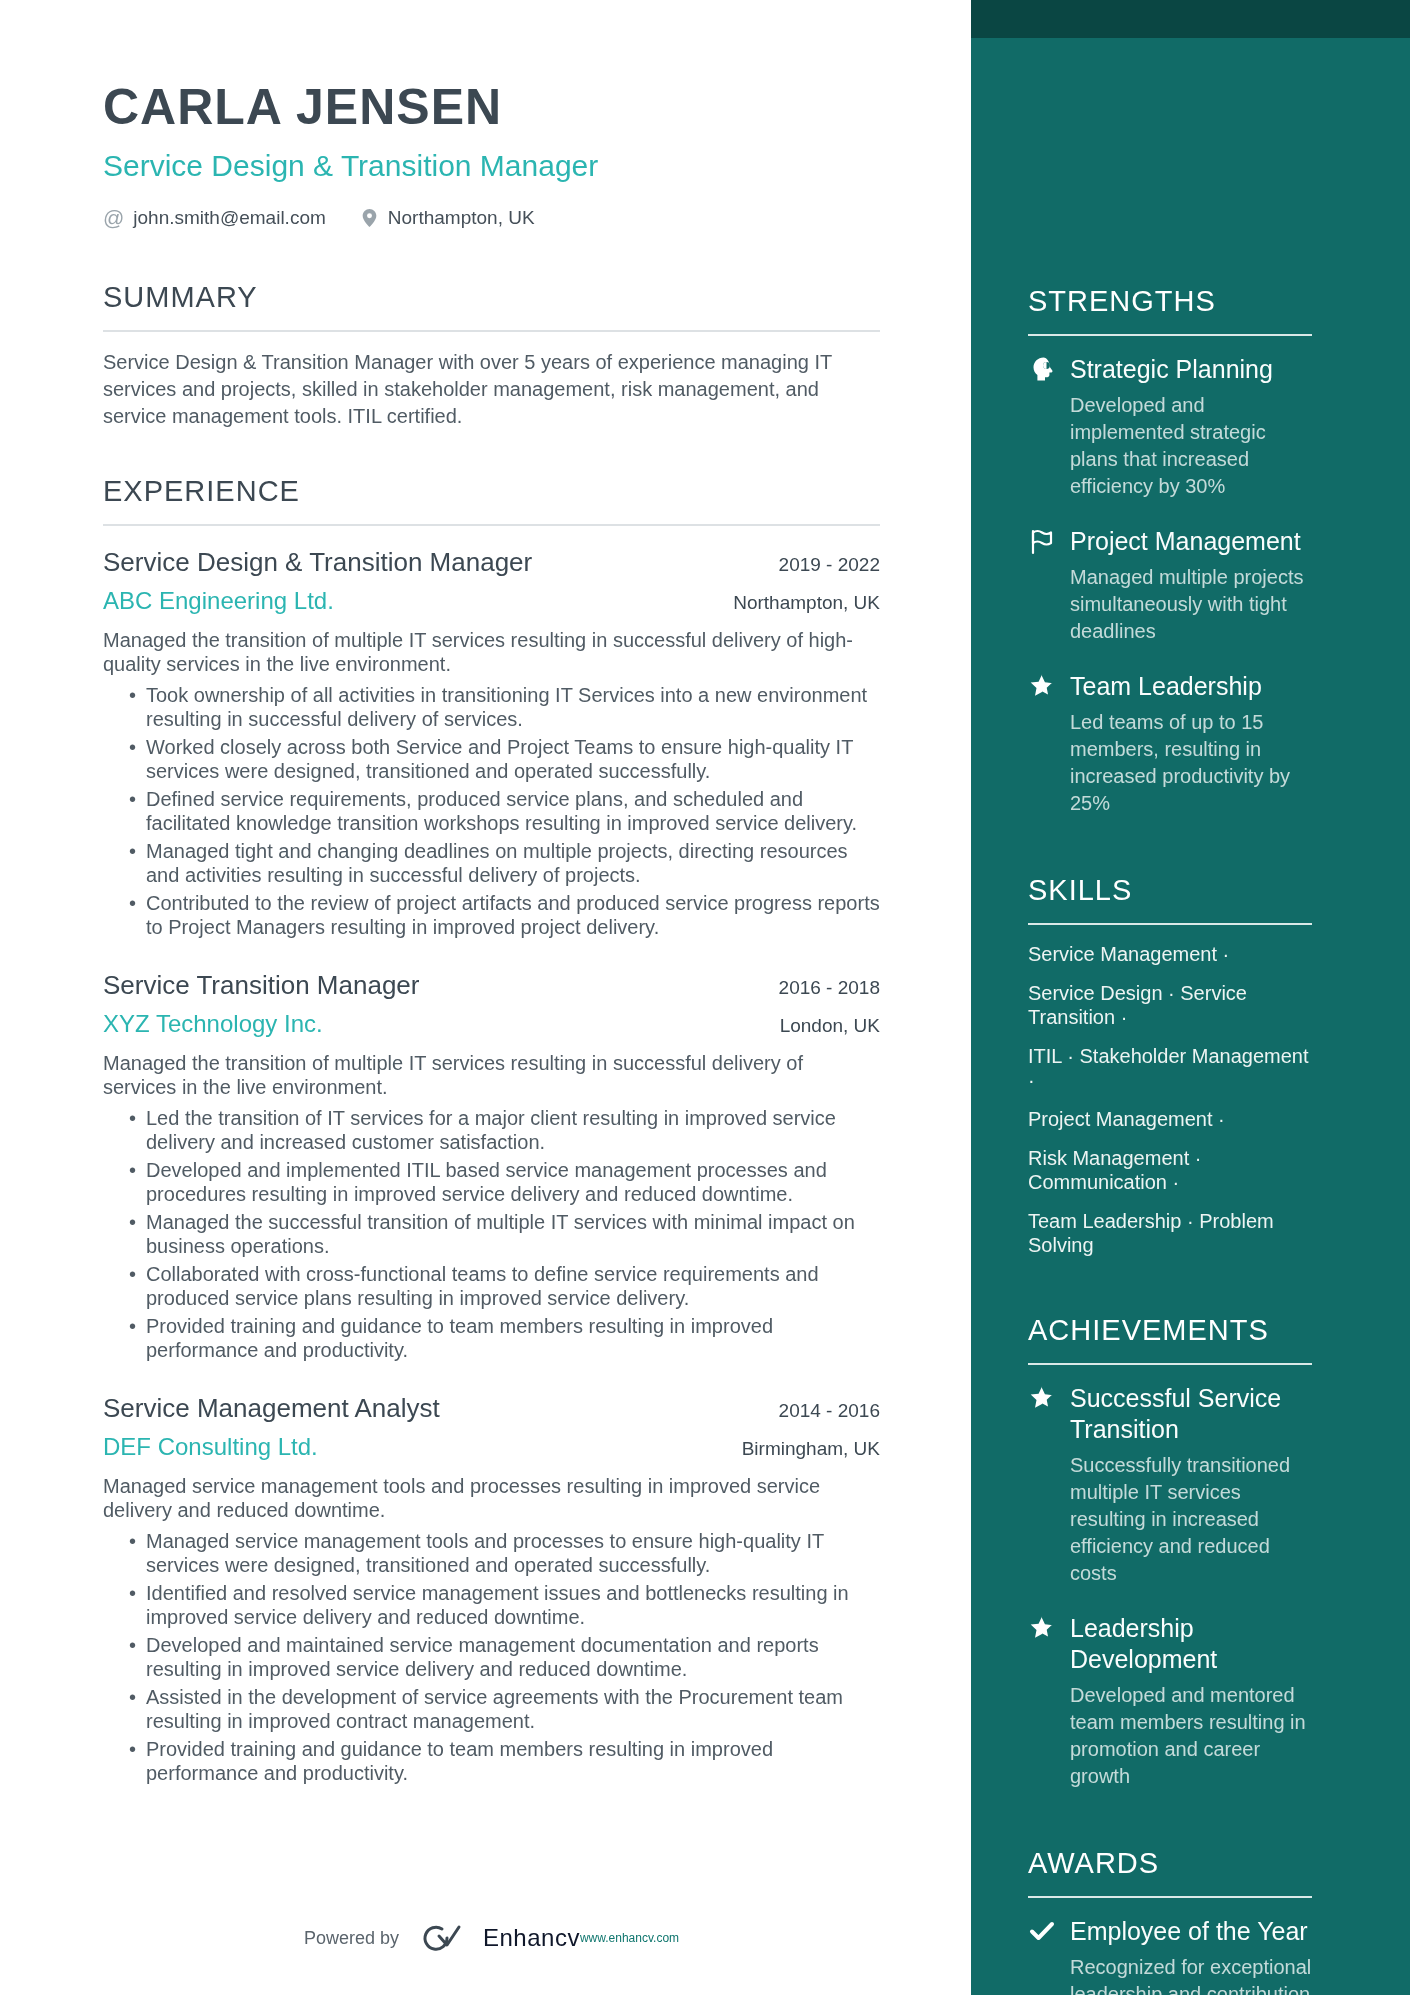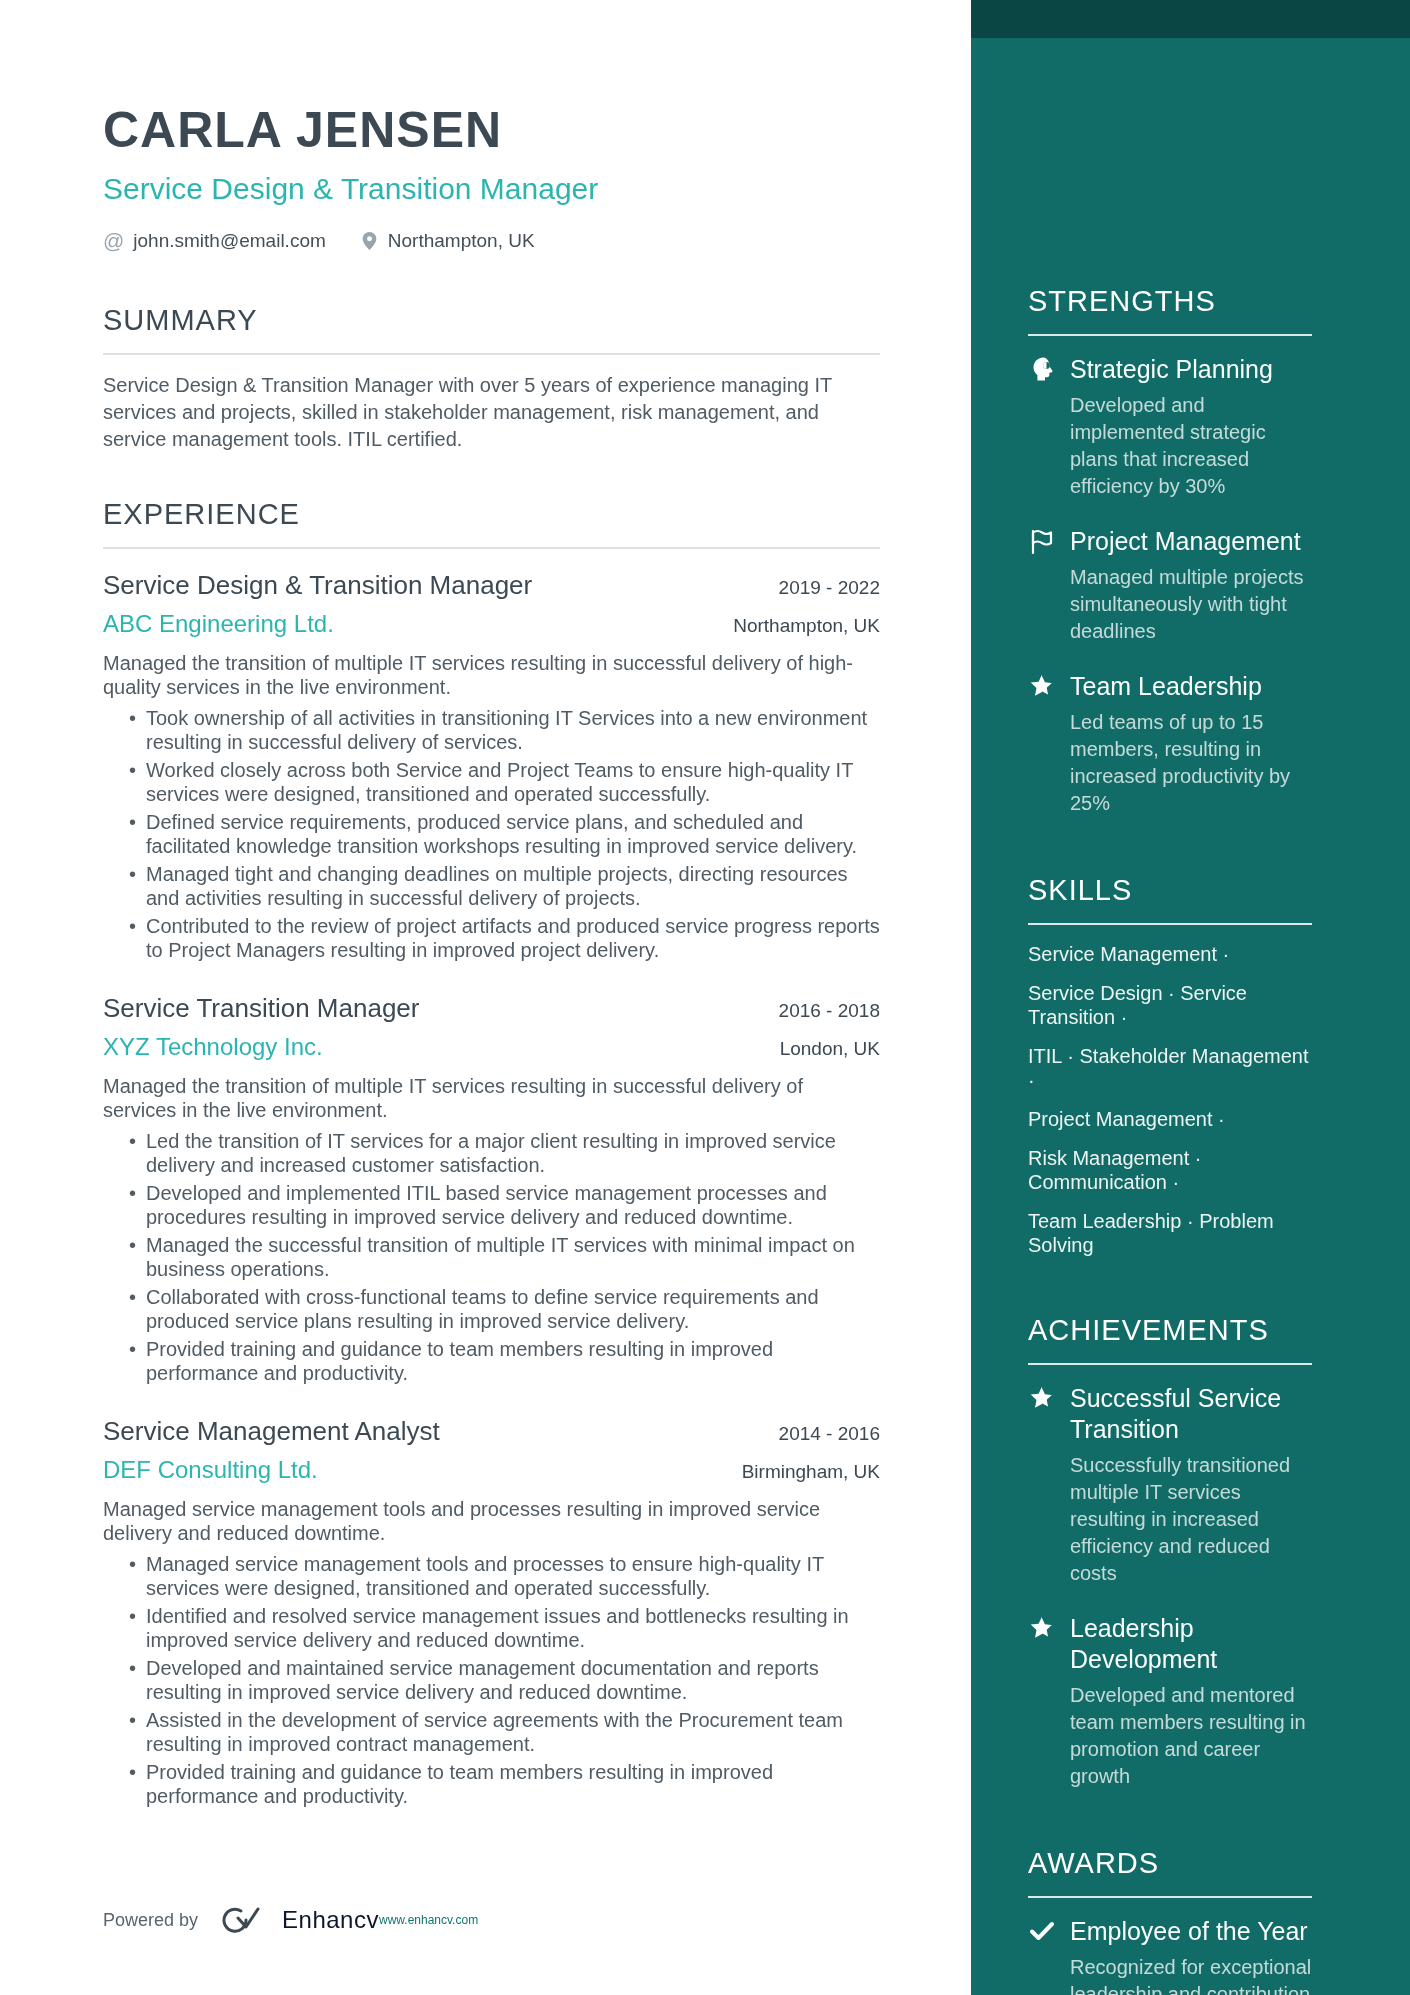--- a/index.html
+++ b/index.html
@@ -2,21 +2,21 @@
 <html><head>
 <meta charset="utf-8">
 <style>
   html,body{margin:0;padding:0;background:#e8eaec;}
   .page{
     position:relative;width:1410px;height:1995px;background:#ffffff;
     font-family:"Liberation Sans","DejaVu Sans",sans-serif;overflow:hidden;
     margin:0 auto;
   }
   
-  .main{position:absolute;left:103px;top:0;width:777px;margin-top:23px;}
+  .main{position:absolute;left:103px;top:0;width:777px;}
   .name{margin:78px 0 0;font-size:50px;line-height:58px;font-weight:700;
         letter-spacing:1px;color:#3C4852;}
   .subtitle{margin-top:12px;font-size:30px;line-height:36px;color:#2BB5B1;}
   .contact{margin-top:22px;display:flex;align-items:center;gap:34px;
            font-size:19px;color:#454F58;}
   .contact .item{display:inline-flex;align-items:center;gap:9px;}
   .at-glyph{font-size:21px;color:#9AA4AB;}
   .section{margin-top:50px;}
   h2.sec{margin:0;font-size:29px;line-height:35px;font-weight:400;
          letter-spacing:1px;color:#3C4852;padding-bottom:15px;
@@ -46,22 +46,22 @@
   .side-gap-lg{margin-top:56px;}
   .s-item{display:flex;margin-top:18px;}
   .s-item + .s-item{margin-top:26px;}
   .s-icon{flex:0 0 28px;width:28px;height:28px;margin-right:14px;margin-top:1px;}
   .s-body{flex:1;}
   .s-title{font-size:25px;line-height:31px;color:#FAFDFD;}
   .s-text{margin-top:7px;font-size:20px;line-height:27px;color:rgba(255,255,255,.75);}
   .skill-line{margin-top:15px;font-size:20px;line-height:24px;color:#EDF4F3;}
   .skill-line:first-of-type{margin-top:17px;}
   
-  .footer{position:absolute;left:103px;bottom:60px;width:777px;display:flex;
-          align-items:center;justify-content:flex-start;}
+  .footer{position:absolute;left:103px;bottom:42px;width:777px;display:flex;
+          align-items:center;justify-content:center;}
   .powered{display:flex;align-items:center;gap:20px;}
   .powered-label{font-size:18px;color:#5A646C;}
   .wordmark{font-size:24px;letter-spacing:.5px;color:#0f172a;}
   .website{font-size:12px;color:#0f766e;}
   svg{display:block;}
 </style>
 </head>
 <body>
 
 <div class="page">

